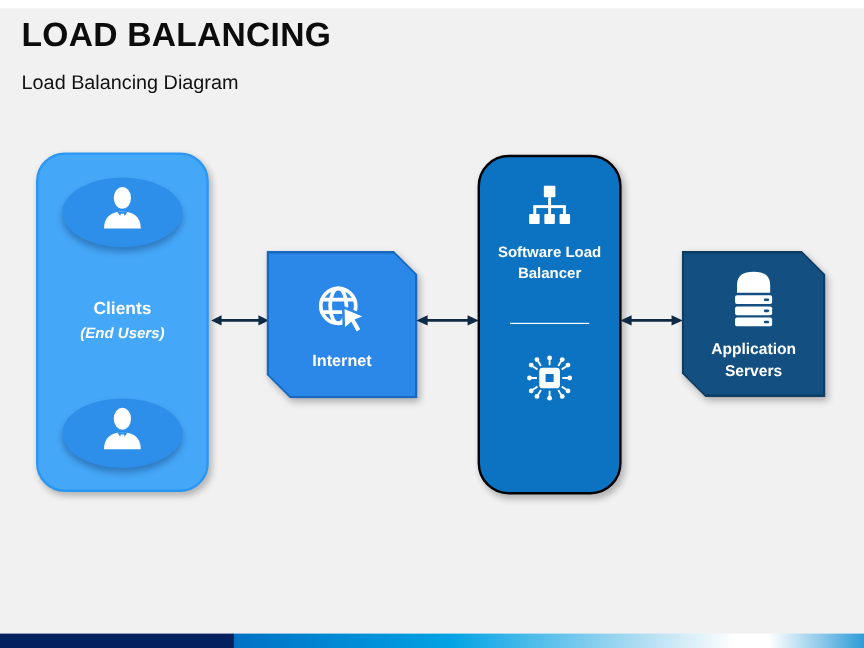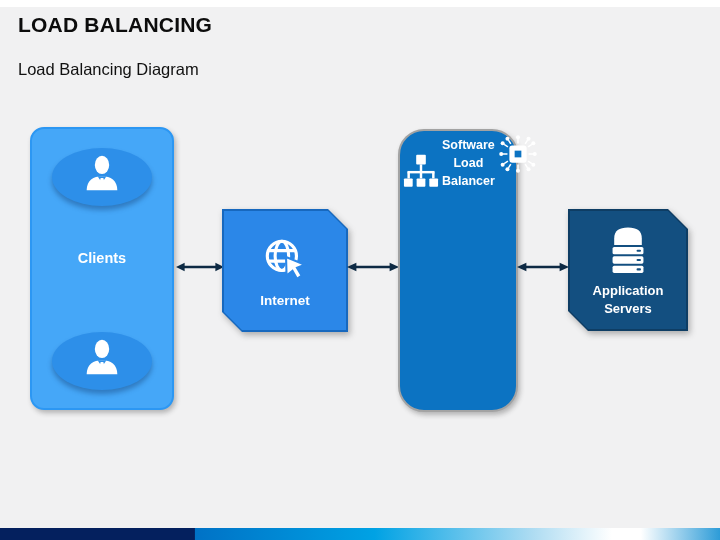--- a/index.html
+++ b/index.html
@@ -8,31 +8,31 @@
     background:#f1f1f2;
     font-family:"Liberation Sans", sans-serif;
     overflow:hidden;
   }
   .canvas{position:relative;width:720px;height:540px;}
   .top-strip{position:absolute;left:0;top:0;width:720px;height:7px;background:#ffffff;}
 
   
   .title{
     position:absolute;left:18px;top:13px;
-    font-size:21px;font-weight:700;color:#0c0c0c;letter-spacing:.2px;
+    font-size:28px;font-weight:700;color:#0c0c0c;letter-spacing:.2px;
   }
   .subtitle{
     position:absolute;left:18px;top:48px;
     font-size:16.5px;font-weight:400;color:#111;margin-top:12px;
   }
 
   
   .clients-box{
     position:absolute;left:30px;top:127px;width:144px;height:283px;
-    background:#45a7f8;border:2px solid #2c97f3;border-radius:14px;
+    background:#45a7f8;border:2px solid #2c97f3;border-radius:24px;
     box-shadow:2px 3px 5px rgba(40,40,40,.30);
     box-sizing:border-box;
   }
   .client-ellipse{
     position:absolute;width:100px;height:58px;border-radius:50%;
     background:#2d8fe9;left:20px;
     box-shadow:0 4px 5px rgba(10,40,90,.35);
     display:flex;align-items:center;justify-content:center;
   }
   .client-ellipse.top{top:19px;}
@@ -58,24 +58,24 @@
   .internet-label{color:#fff;font-size:13.5px;font-weight:600;margin-top:5px;}
 
   .appservers-box{left:568px;top:209px;width:120px;height:122px;}
   .appservers-box .outer{background:#0e3d64;}
   .appservers-box .inner{background:#134f80;}
   .appservers-label{color:#fff;font-size:13px;font-weight:600;text-align:center;line-height:18px;width:92px;margin-top:3px;}
 
   
   .balancer-box{
     position:absolute;left:398px;top:129px;width:120px;height:283px;
-    background:#0c73c2;border:2px solid #a3a3a3;border-radius:26px;
+    background:#0c73c2;border:2px solid #000000;border-radius:26px;
     box-shadow:2px 3px 5px rgba(40,40,40,.30);
     box-sizing:border-box;
-    display:flex;flex-direction:row;align-items:flex-start;
+    display:flex;flex-direction:column;align-items:center;
   }
   .balancer-label{
     color:#fff;font-size:12.5px;font-weight:600;text-align:center;
     line-height:18px;width:98px;
   }
   .balancer-label.software{margin-top:5px;}
   .balancer-label.hardware{margin-top:6px;}
   .divider{width:66px;height:0;border-top:1.5px solid #ffffff;margin:32px 0 22px 0;}
   .icon-slot{display:flex;align-items:center;justify-content:center;}
   .icon-slot.sitemap{margin-top:21px;}
@@ -113,20 +113,21 @@
         <svg width="46" height="46" viewBox="0 0 48 48">
           <ellipse cx="24" cy="13.5" rx="7.5" ry="9.5" fill="#fff"></ellipse>
           <path d="M8,40 C8,29.5 15,25.2 24,25.2 C33,25.2 40,29.5 40,40 Z" fill="#fff"></path>
           <path d="M19.4,25.2 L28.6,25.2 L24,32 Z" fill="#2d8fe9"></path>
           <path d="M22.6,27.2 L25.4,27.2 L26.5,31.2 L24,37.5 L21.5,31.2 Z" fill="#fff"></path>
         </svg>
       </span>
     </div>
     <div class="clients-text">
       <div class="main">Clients</div>
+      <div class="sub">(End Users)</div>
     </div>
     <div class="client-ellipse bottom">
       <span>
         <svg width="46" height="46" viewBox="0 0 48 48">
           <ellipse cx="24" cy="13.5" rx="7.5" ry="9.5" fill="#fff"></ellipse>
           <path d="M8,40 C8,29.5 15,25.2 24,25.2 C33,25.2 40,29.5 40,40 Z" fill="#fff"></path>
           <path d="M19.4,25.2 L28.6,25.2 L24,32 Z" fill="#2d8fe9"></path>
           <path d="M22.6,27.2 L25.4,27.2 L26.5,31.2 L24,37.5 L21.5,31.2 Z" fill="#fff"></path>
         </svg>
       </span>

